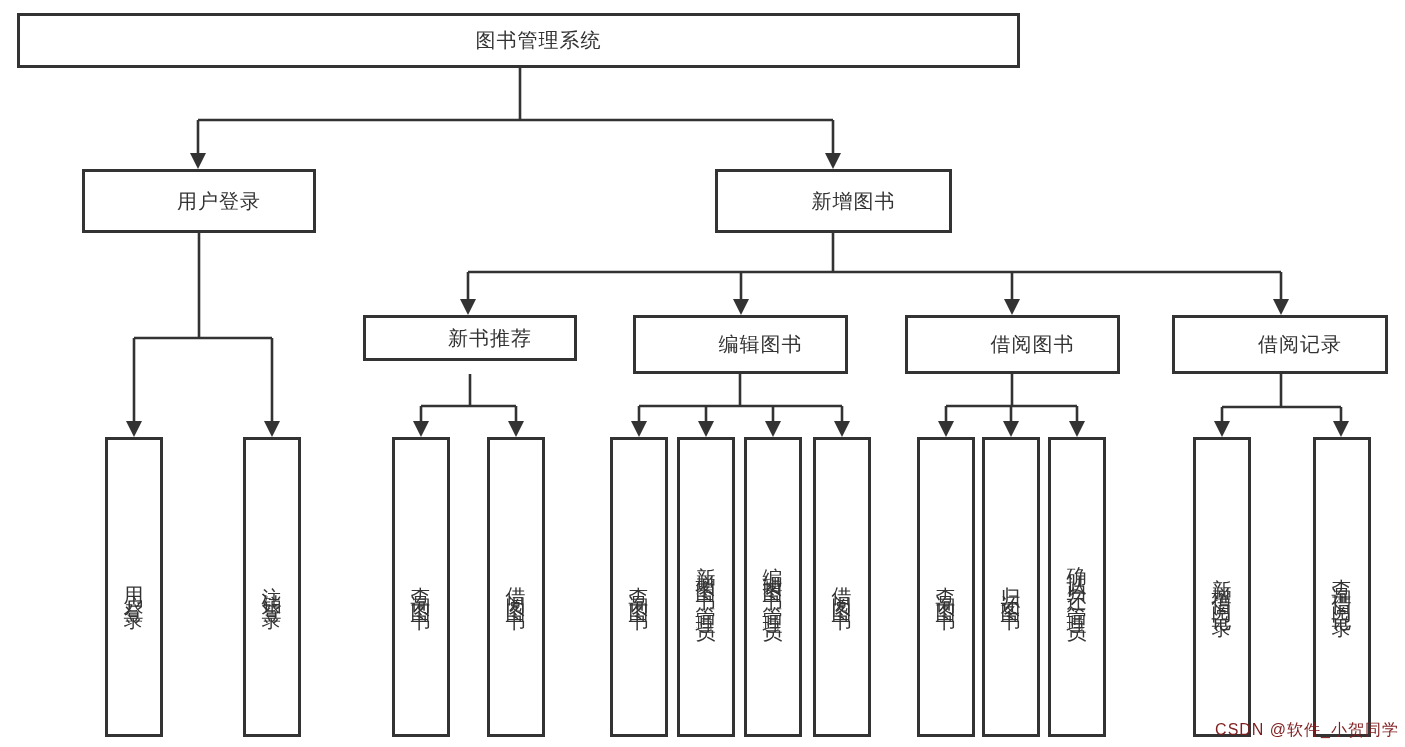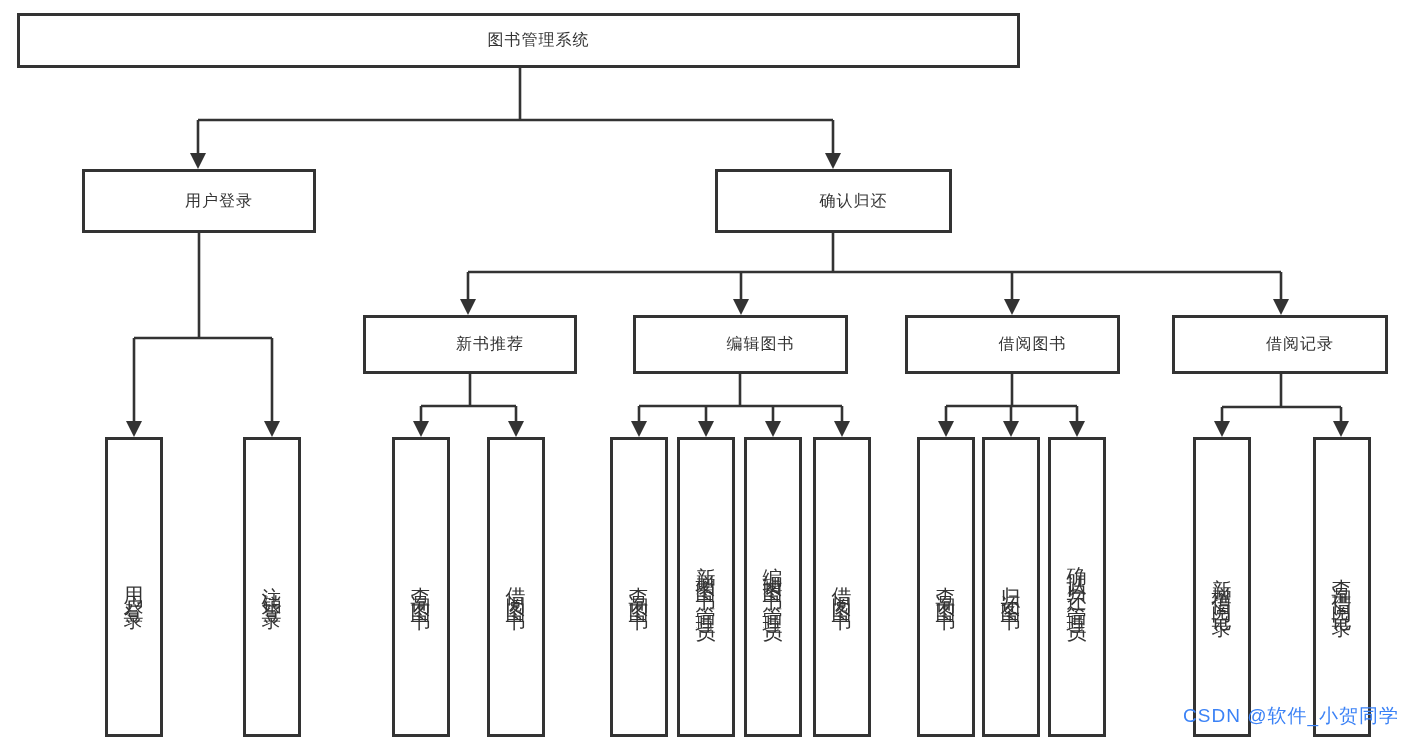--- a/index.html
+++ b/index.html
@@ -16,21 +16,21 @@
     box-sizing: border-box;
     border: 3px solid #333333;
     background: #ffffff;
     color: #333333;
     display: flex;
     align-items: center;
     justify-content: center;
     z-index: 2;
   }
   .node.h {
-    font-size: 16px;
+    font-size: 20px;
     letter-spacing: 1px;
     white-space: nowrap;
     padding-left: 40px;
   }
   .node.v {
     font-size: 20px;
     writing-mode: vertical-rl;
     text-orientation: mixed;
     letter-spacing: 8px;
     line-height: 1;
@@ -38,23 +38,23 @@
   svg.edges {
     position: absolute;
     left: 0; top: 0;
     z-index: 1;
   }
   svg.edges path { stroke: #333333; stroke-width: 2.6; fill: none; }
   svg.edges polygon { fill: #333333; stroke: none; }
   .watermark {
     position: absolute;
     right: 6px;
-    bottom: 18px;
-    font-size: 19px;
-    color: #3b82f6;
+    bottom: 6px;
+    font-size: 16px;
+    color: #7f1d1d;
     letter-spacing: 1px;
     z-index: 5;
     white-space: nowrap;
   }
 </style>
 </head>
 <body>
 
 <div class="canvas">
 
@@ -123,23 +123,23 @@
       <path d="M1222 407 V423"></path>
       <path d="M1341 407 V423"></path>
       <polygon points="1214,421 1230,421 1222,437"></polygon>
       <polygon points="1333,421 1349,421 1341,437"></polygon>
     </g>
   </svg>
 
   <div class="node h" style="left:17px; top:13px; width:1003px; height:55px;">图书管理系统</div>
 
   <div class="node h" style="left:82px; top:169px; width:234px; height:64px;">用户登录</div>
-  <div class="node h" style="left:715px; top:169px; width:237px; height:64px;">确认归还</div>
+  <div class="node h" style="left:715px; top:169px; width:237px; height:64px;">新增图书</div>
 
-  <div class="node h" style="left:363px; top:315px; width:214px; height:59px;">新书推荐</div>
+  <div class="node h" style="left:363px; top:315px; width:214px; height:46px;">新书推荐</div>
   <div class="node h" style="left:633px; top:315px; width:215px; height:59px;">编辑图书</div>
   <div class="node h" style="left:905px; top:315px; width:215px; height:59px;">借阅图书</div>
   <div class="node h" style="left:1172px; top:315px; width:216px; height:59px;">借阅记录</div>
 
   <div class="node v" style="left:105px; top:437px; width:58px; height:300px;">用户登录</div>
   <div class="node v" style="left:243px; top:437px; width:58px; height:300px;">注销登录</div>
 
   <div class="node v" style="left:392px; top:437px; width:58px; height:300px;">查询图书</div>
   <div class="node v" style="left:487px; top:437px; width:58px; height:300px;">借阅图书</div>
 

